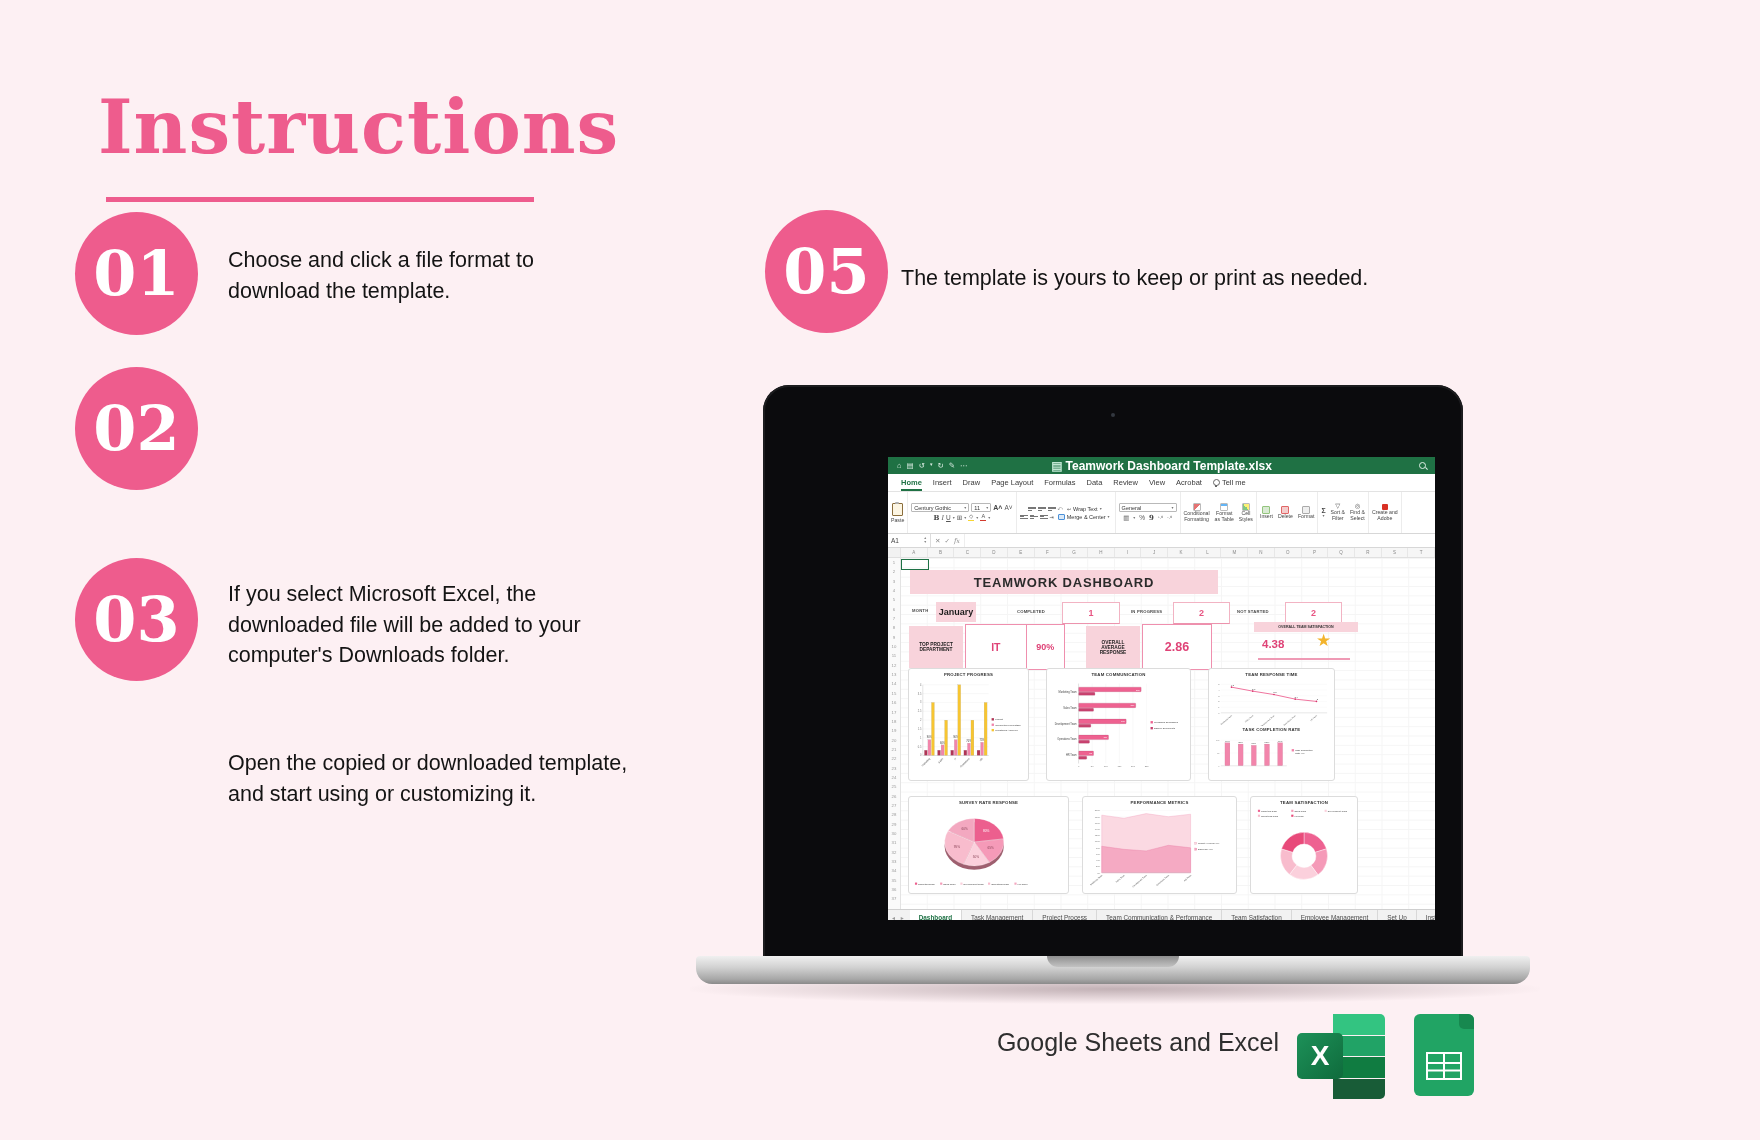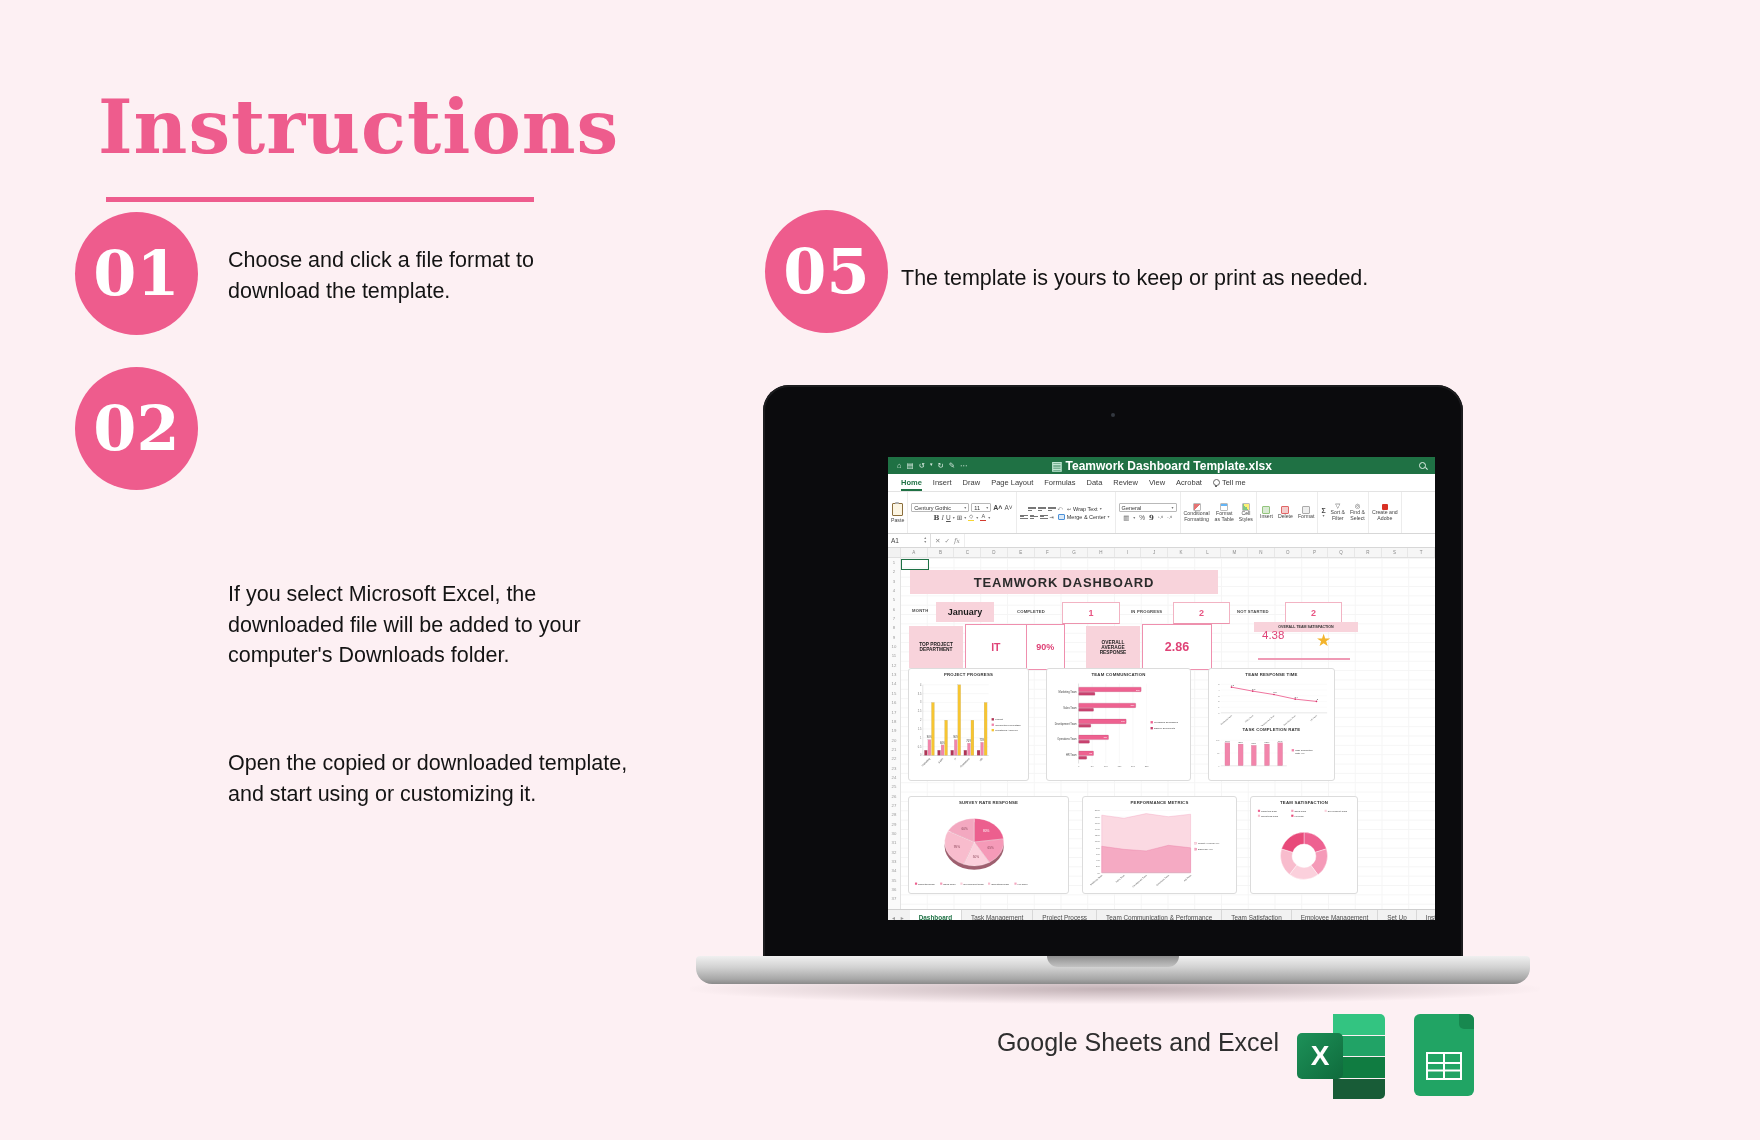--- a/index.html
+++ b/index.html
@@ -104,20 +104,23 @@
   <div class="abs" style="left:75px;top:212px;">
       <div class="step-circle">01</div>
     </div>
   <div class="abs step-text" style="left:228px;top:245px;width:370px;">Choose and click a file format to
 download the template.</div>
 
   <div class="abs" style="left:75px;top:367px;">
       <div class="step-circle">02</div>
     </div>
 
+  <div class="abs" style="left:75px;top:558px;">
+      <div class="step-circle">03</div>
+    </div>
   <div class="abs step-text" style="left:228px;top:579px;width:420px;">If you select Microsoft Excel, the
 downloaded file will be added to your
 computer's Downloads folder.</div>
 
   <div class="abs step-text" style="left:228px;top:748px;width:460px;">Open the copied or downloaded template,
 and start using or customizing it.</div>
 
   <div class="abs" style="left:765px;top:210px;">
       <div class="step-circle">05</div>
     </div>
@@ -387,37 +390,37 @@
             <div>34</div>
             <div>35</div>
             <div>36</div>
             <div>37</div>
           </div>
         <div class="abs sel-cell"></div>
 
         <div class="abs banner">TEAMWORK DASHBOARD</div>
 
         <div class="abs tinylab" style="left:24px;top:50px;">MONTH</div>
-        <div class="abs pinkcell" style="left:48px;top:44px;width:58px;height:20px;font-size:9px;font-weight:bold;color:#1c1c1c;">January</div>
+        <div class="abs pinkcell" style="left:48px;top:44px;width:40px;height:20px;font-size:9px;font-weight:bold;color:#1c1c1c;">January</div>
         <div class="abs tinylab" style="left:129px;top:51px;">COMPLETED</div>
         <div class="abs numbox" style="left:174px;top:44px;width:56px;height:20px;font-size:9px;">1</div>
         <div class="abs tinylab" style="left:243px;top:51px;">IN PROGRESS</div>
         <div class="abs numbox" style="left:285px;top:44px;width:55px;height:20px;font-size:9px;">2</div>
         <div class="abs tinylab" style="left:349px;top:51px;">NOT STARTED</div>
         <div class="abs numbox" style="left:397px;top:44px;width:55px;height:20px;font-size:9px;">2</div>
 
         <div class="abs pinkcell" style="left:21px;top:68px;width:54px;height:42px;font-size:4.8px;font-weight:bold;color:#222;padding:0 4px;box-sizing:border-box;">TOP PROJECT DEPARTMENT</div>
         <div class="abs kpibox" style="left:77px;top:66px;width:98px;height:44px;">
           <div style="flex:1.6;display:flex;align-items:center;justify-content:center;border-right:1px solid #ef8fae;font-size:10.5px;">IT</div>
           <div style="flex:1;display:flex;align-items:center;justify-content:center;font-size:9px;">90%</div>
         </div>
         <div class="abs pinkcell" style="left:198px;top:68px;width:54px;height:42px;font-size:4.8px;font-weight:bold;color:#222;padding:0 4px;box-sizing:border-box;">OVERALL AVERAGE RESPONSE</div>
         <div class="abs kpibox" style="left:254px;top:66px;width:68px;height:44px;align-items:center;justify-content:center;font-size:12.5px;">2.86</div>
         <div class="abs pinkcell" style="left:366px;top:64px;width:104px;height:10px;font-size:3.6px;font-weight:bold;color:#333;">OVERALL TEAM SATISFACTION</div>
-        <div class="abs" style="left:374px;top:71px;font-size:11.5px;font-weight:normal;color:#df4377;">4.38</div>
+        <div class="abs" style="left:374px;top:80px;font-size:11.5px;font-weight:bold;color:#df4377;">4.38</div>
         <div class="abs star" style="left:428px;top:74px;">★</div>
         <div class="abs" style="left:370px;top:100px;width:92px;height:1.6px;background:#ef9ab5;"></div>
 
         <div class="card" style="left:20px;top:110px;width:121px;height:113px;">
           <div class="card-title">PROJECT PROGRESS</div>
           <svg viewBox="0 0 117 98" style="height: 98px;">
               <g font-family="Liberation Sans, sans-serif">
                 <line x1="12" y1="78" x2="79" y2="78" stroke="#eee" stroke-width="0.4"></line>
                 <text x="10.5" y="79" font-size="2.6" text-anchor="end" fill="#777">0</text>
                 <line x1="12" y1="69" x2="79" y2="69" stroke="#eee" stroke-width="0.4"></line>

